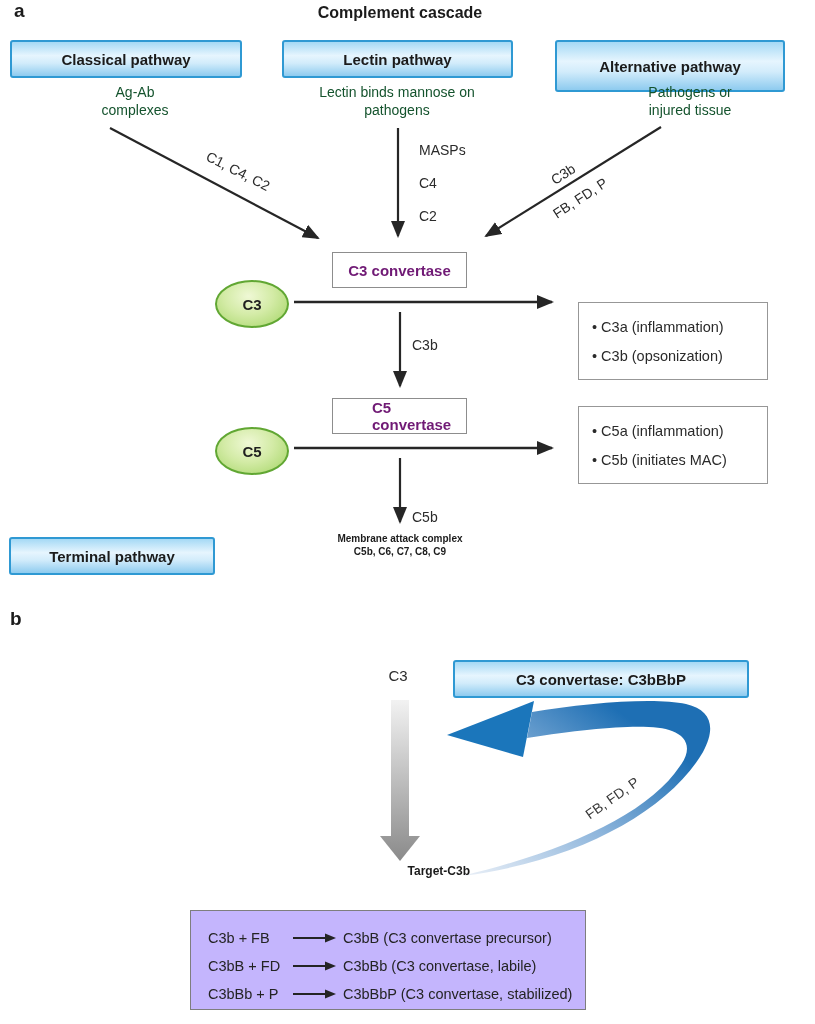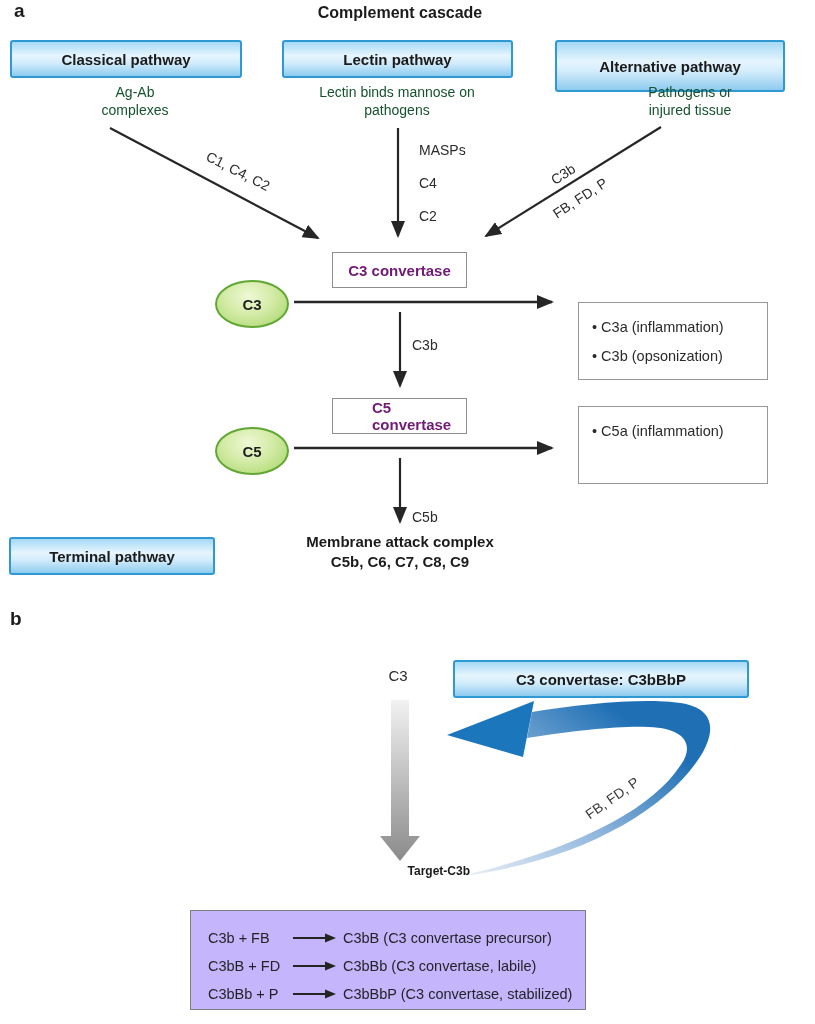--- a/index.html
+++ b/index.html
@@ -17,21 +17,21 @@
   .outcome{position:absolute;box-sizing:border-box;border:1.5px solid #979797;background:#fff;
            padding:10px 6px 0 13px;}
   .bullet-line{font-size:14.5px;line-height:29px;color:#2a2a2a;white-space:nowrap;}
   .ellipse{position:absolute;box-sizing:border-box;border:2.5px solid #61a733;border-radius:50%;
            background:radial-gradient(ellipse at 45% 32%,#eff8d5 0%,#d3eba6 45%,#a3d464 100%);
            display:flex;align-items:center;justify-content:center;
            font-weight:700;font-size:15px;color:#1f1f1f;}
   .lbl{position:absolute;font-size:14px;color:#2b2b2b;white-space:nowrap;}
   .trigger{position:absolute;font-size:14px;color:#14532d;text-align:center;
            white-space:pre-line;line-height:1.25;}
-  .mac{position:absolute;font-weight:700;font-size:15px;color:#1b1b1b;
+  .mac{position:absolute;font-weight:700;font-size:10px;color:#1b1b1b;
        text-align:center;line-height:1.3;}
   .bold-label{position:absolute;font-weight:700;font-size:12px;color:#1b1b1b;text-align:right;}
   .svg-layer{position:absolute;left:0;top:0;pointer-events:none;}
   .reaction-box{position:absolute;box-sizing:border-box;left:190px;top:910px;width:396px;height:100px;
                 background:#c4b5fd;border:1.5px solid #7e7e7e;padding:13px 0 0 17px;}
   .reaction-row{display:flex;align-items:center;height:28px;font-size:14.5px;color:#242424;}
   .reaction-row .lhs{width:84px;white-space:nowrap;}
   .reaction-row .r-arrow{flex:0 0 auto;margin:0 7px 0 0;}
   .reaction-row .rhs{white-space:nowrap;}
 </style>
@@ -110,20 +110,21 @@
   <div class="outcome" style="left:578px;top:260px;width:190px;height:78px;margin-top:42px;">
     <div class="bullet-line">• C3a (inflammation)</div>
     <div class="bullet-line">• C3b (opsonization)</div>
   </div>
   <div class="lbl" style="left:412px;top:337px;">C3b</div>
 
   <div class="white-box" style="left:332px;top:398px;width:135px;height:36px;padding-left:39px;">C5 convertase</div>
   <div class="ellipse" style="left:215px;top:427px;width:74px;height:48px;">C5</div>
   <div class="outcome" style="left:578px;top:406px;width:190px;height:78px;">
     <div class="bullet-line">• C5a (inflammation)</div>
+    <div class="bullet-line">• C5b (initiates MAC)</div>
   </div>
   <div class="lbl" style="left:412px;top:509px;">C5b</div>
 
   <div class="blue-box" style="left:9px;top:537px;width:206px;height:38px;">Terminal pathway</div>
   <div class="mac" style="left:290px;top:532px;width:220px;">
     <div>Membrane attack complex</div>
     <div>C5b, C6, C7, C8, C9</div>
   </div>
 
   <div class="panel-letter" style="left:10px;top:608px;">b</div>

